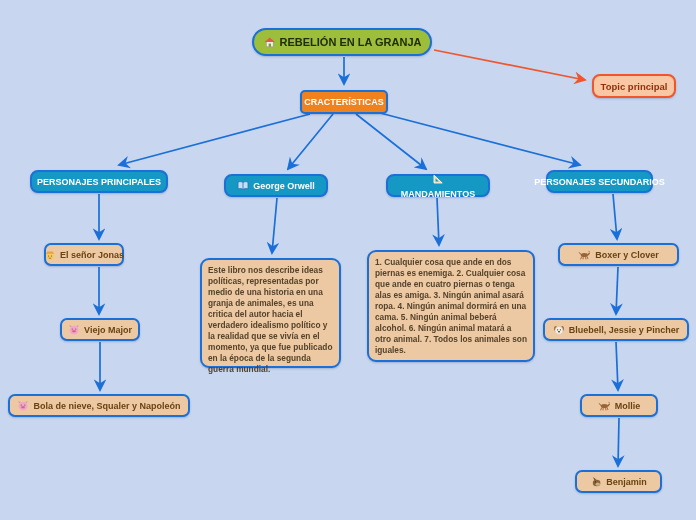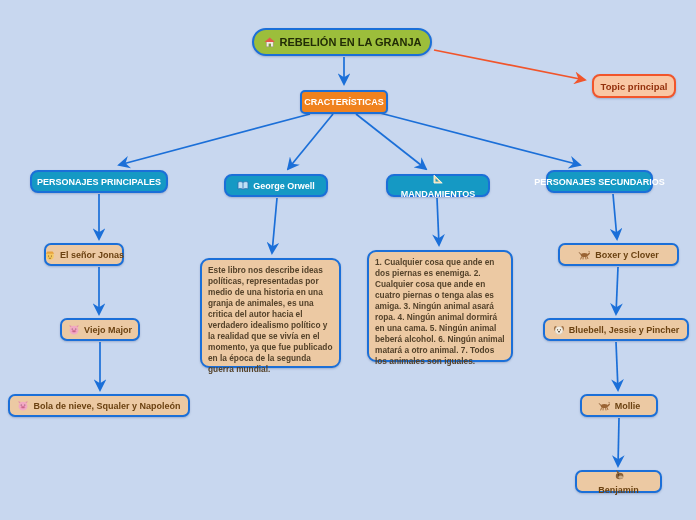--- a/index.html
+++ b/index.html
@@ -33,30 +33,30 @@
   #ps{left:546px;top:170px;width:107px;}
   
   .leaf{background:#ECC9A3;border:2px solid #1B6FD8;border-radius:7px;color:#6B4212;
         font-size:9px;height:23px;}
   #jonas{left:44px;top:243px;width:80px;}
   #major{left:60px;top:318px;width:80px;}
   #bola{left:8px;top:394px;width:182px;}
   #boxer{left:558px;top:243px;width:121px;}
   #bluebell{left:543px;top:318px;width:146px;}
   #mollie{left:580px;top:394px;width:78px;}
-  #benjamin{left:575px;top:470px;width:87px;flex-direction:column;}
+  #benjamin{left:575px;top:470px;width:87px;}
   
   .block{
     position:absolute;background:#ECC9A3;border:2px solid #1B6FD8;border-radius:9px;
     color:#54422A;font-size:8.3px;font-weight:bold;line-height:11px;
     padding:5px 6px;box-sizing:border-box;text-align:left;
     box-shadow:0 1px 2px rgba(40,60,110,.25);cursor:default;
   }
   #desc{left:200px;top:258px;width:141px;height:110px;}
-  #cmd{left:367px;top:250px;width:146px;height:112px;}
+  #cmd{left:367px;top:250px;width:168px;height:112px;}
 </style>
 </head>
 <body>
 
 <div class="canvas">
 
   <svg class="connectors" viewBox="0 0 696 520">
     <defs>
       <marker id="arrB" viewBox="0 0 10 10" refX="8.5" refY="5" markerWidth="7.5" markerHeight="7.5" orient="auto">
         <path d="M0 0 L10 5 L0 10 L3.2 5 Z" fill="#1B6FD8"></path>

